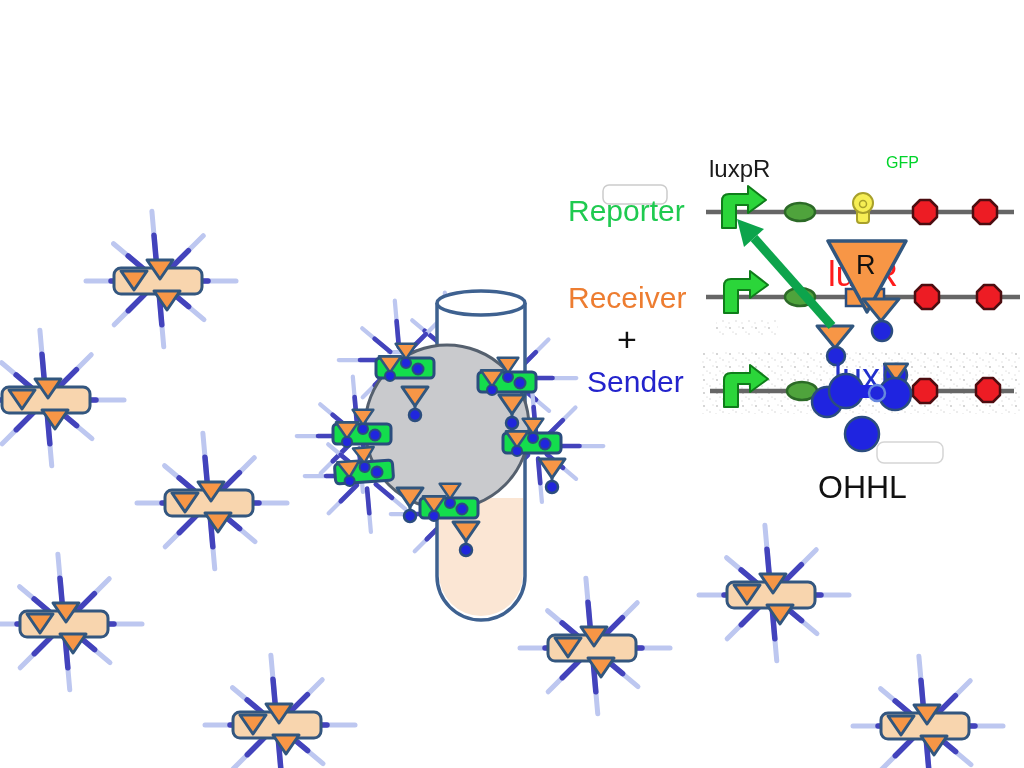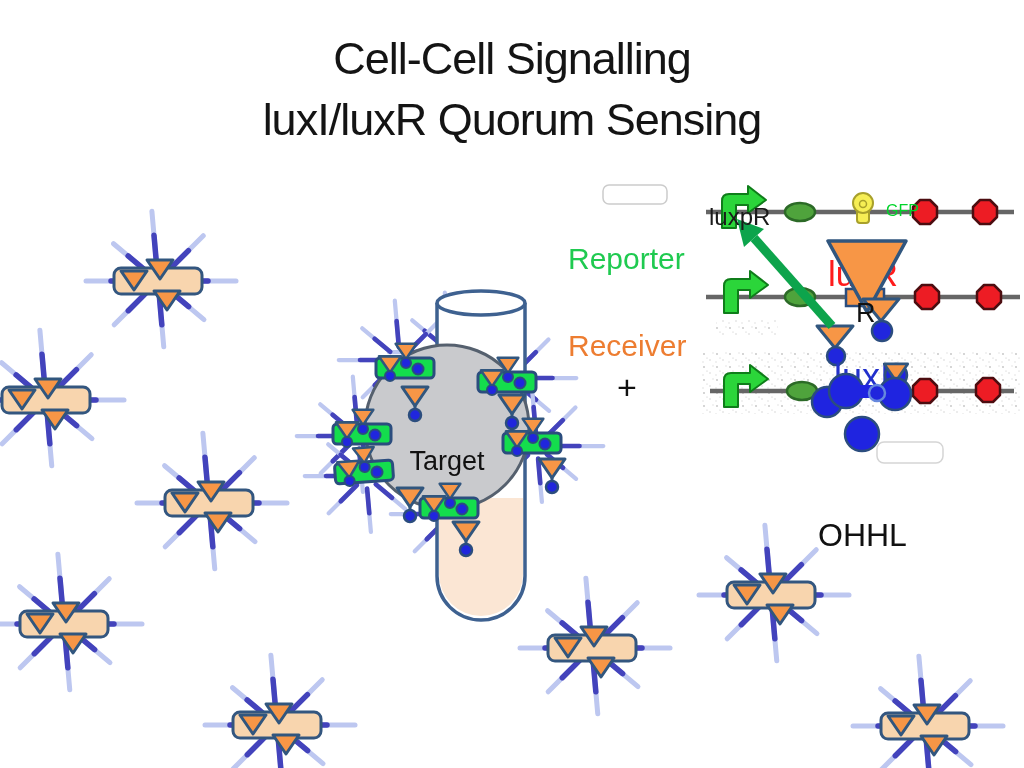--- a/index.html
+++ b/index.html
@@ -1,20 +1,20 @@
 <!DOCTYPE html>
 <html><head>
 <meta charset="utf-8">
 <style>
   html,body{margin:0;padding:0;background:#888;}
   .slide{position:relative;width:1024px;height:768px;background:#ffffff;overflow:hidden;
          font-family:"Liberation Sans",sans-serif;margin:0 auto;}
   .title{position:absolute;left:0;right:0;top:28px;text-align:center;
          font-size:45px;line-height:61px;color:#141414;letter-spacing:-1px;}
-  .lbl{position:absolute;white-space:nowrap;margin-top:48px;}
+  .lbl{position:absolute;white-space:nowrap;}
   #lab-luxpR   {left:709px;top:155px;font-size:24px;color:#1a1a1a;}
   #lab-gfp     {left:886px;top:154px;font-size:16px;color:#00d42a;}
   #lab-reporter{left:568px;top:194px;font-size:30px;color:#1fca50;}
   #lab-receiver{left:568px;top:281px;font-size:30px;color:#ED7D31;}
   #lab-plus    {left:617px;top:320px;font-size:34px;color:#111;}
   #lab-sender  {left:587px;top:365px;font-size:30px;color:#2323cc;}
   #lab-ohhl    {left:818px;top:469px;font-size:32px;color:#111;}
   #lab-rprot   {left:856px;top:250px;font-size:27px;color:#111;}
   #lab-target  {left:374px;top:398px;width:146px;text-align:center;
                 font-size:27px;line-height:31px;color:#111;}
@@ -218,28 +218,24 @@
         <use href="#def-tan-cell" xlink:href="#def-tan-cell" transform="translate(46 400)"></use>
         <use href="#def-tan-cell" xlink:href="#def-tan-cell" transform="translate(209 503)"></use>
         <use href="#def-tan-cell" xlink:href="#def-tan-cell" transform="translate(64 624)"></use>
         <use href="#def-tan-cell" xlink:href="#def-tan-cell" transform="translate(277 725)"></use>
         <use href="#def-tan-cell" xlink:href="#def-tan-cell" transform="translate(592 648)"></use>
         <use href="#def-tan-cell" xlink:href="#def-tan-cell" transform="translate(771 595)"></use>
         <use href="#def-tan-cell" xlink:href="#def-tan-cell" transform="translate(925 726)"></use>
       </g>
   </svg>
 
-  <div class="title">
-    <div>Cell-Cell Signalling</div>
-    <div>luxI/luxR Quorum Sensing</div>
-  </div>
 
   <div class="lbl" id="lab-luxpR">luxpR</div>
   <div class="lbl" id="lab-gfp">GFP</div>
   <div class="lbl" id="lab-receiver">Receiver</div>
   <div class="lbl" id="lab-reporter">Reporter</div>
   <div class="lbl" id="lab-plus">+</div>
+  <div class="lbl" id="lab-sender">Sender</div>
   <div class="lbl" id="lab-ohhl">OHHL</div>
   <div class="lbl" id="lab-rprot">R</div>
   <div class="lbl" id="lab-target">
-    <div>Target</div>
   </div>
 </div>
 
 </body></html>

